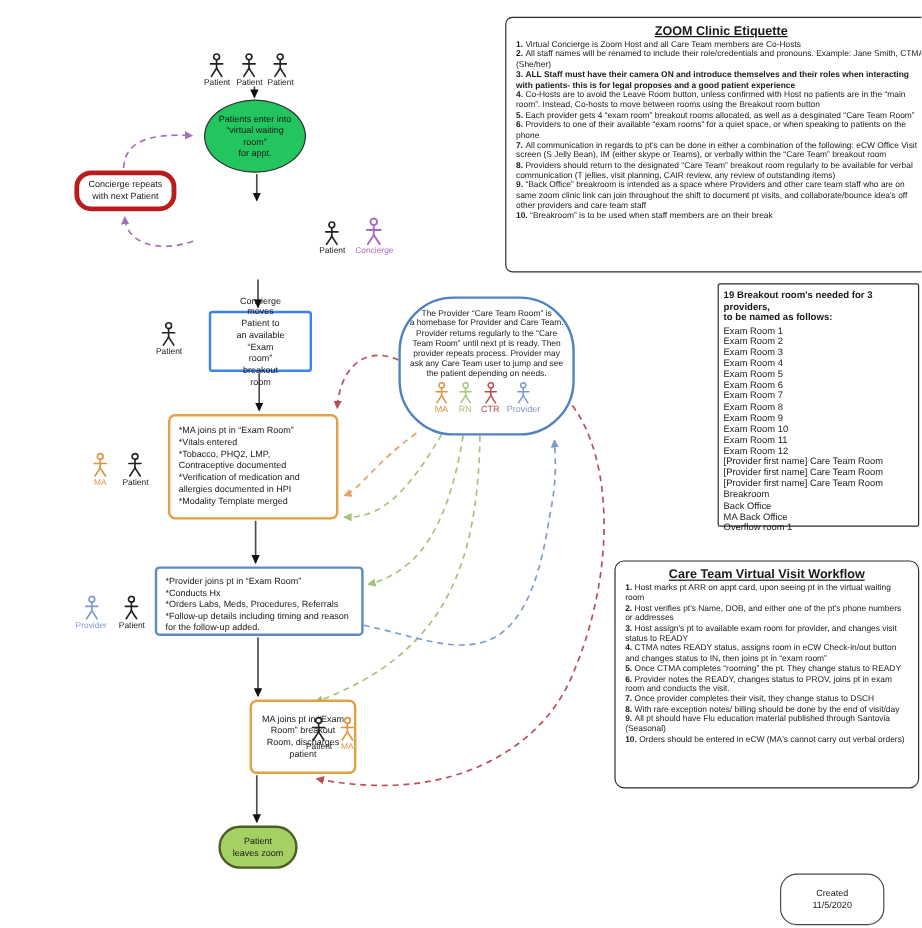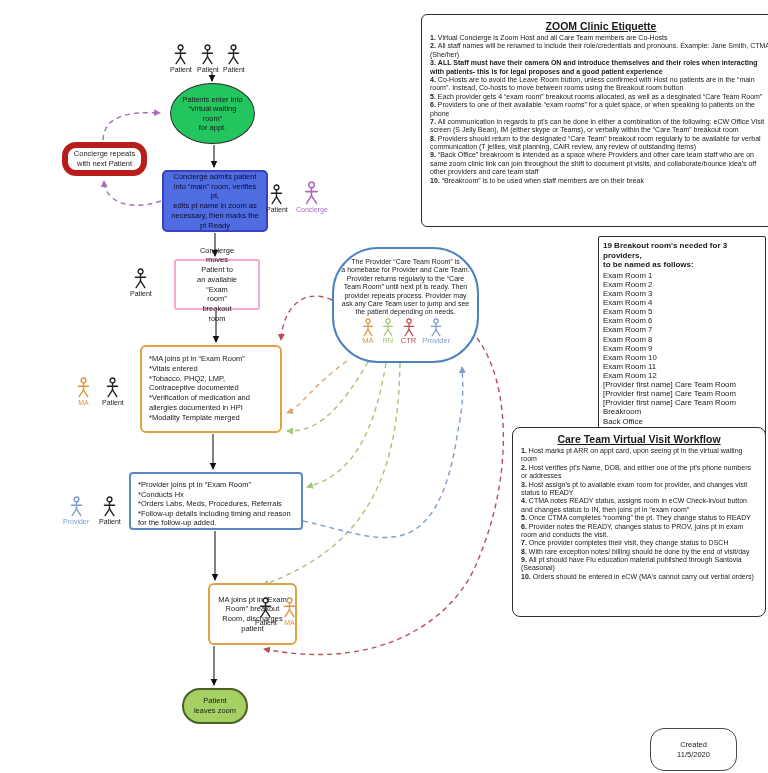--- a/index.html
+++ b/index.html
@@ -5,44 +5,44 @@
   html,body{margin:0;padding:0;background:#fff;}
   .canvas{position:relative;width:768px;height:773px;background:#fff;
           font-family:"Liberation Sans",sans-serif;color:#1a1a1a;overflow:hidden;}
   .overlay{position:absolute;left:0;top:0;width:768px;height:773px;pointer-events:none;}
   .node{position:absolute;box-sizing:border-box;background:#fff;}
   .center{display:flex;align-items:center;justify-content:center;text-align:center;}
   .preline{white-space:pre-line;}
 
   .ellipse{left:170px;top:83px;width:85px;height:61px;border:1.6px solid #2e2e2e;border-radius:50%;
            background:#22c55e;font-size:7.5px;line-height:1.25;padding:4px 7px;}
-  .repeat{left:62px;top:142px;width:85px;height:34px;border:6px solid #b91c1c;border-radius:14px;
+  .repeat{left:62px;top:142px;width:85px;height:34px;border:4px solid #b91c1c;border-radius:14px;
           font-size:7.5px;line-height:1.3;}
   .admit{left:162px;top:170px;width:106px;height:62px;border:2px solid #3a3fc4;border-radius:5px;
          background:#4f6ce0;color:#0b0b33;font-size:7.5px;line-height:1.3;padding:3px 5px;}
-  .moves{left:174px;top:259px;width:86px;height:51px;border:2px solid #f9a8d4;border-radius:3px;
+  .moves{left:174px;top:259px;width:86px;height:51px;border:2px solid #3b82f6;border-radius:3px;
          font-size:7.5px;line-height:1.3;padding:20px;}
   .mabox{left:140px;top:345px;width:142px;height:88px;border:2px solid #e2a044;border-radius:6px;
          font-size:7.5px;line-height:1.3;padding:7px 7px;}
   .provbox{left:129px;top:472px;width:174px;height:58px;border:2px solid #5b8ac2;border-radius:4px;
            font-size:7.5px;line-height:1.28;padding:6px 7px;}
   .discharge{left:169px;top:583px;width:89px;height:62px;border:2px solid #e2a044;border-radius:6px;
              font-size:7.5px;line-height:1.3;padding:3px;margin-left:39px;}
   .leaves{left:182px;top:688px;width:66px;height:36px;border:2px solid #4c5e26;border-radius:18px;
           background:#a5d063;font-size:7.5px;line-height:1.3;}
   .careteam{left:332px;top:247px;width:147px;height:116px;border:2.4px solid #4f83c0;border-radius:46px;
             font-size:7px;line-height:1.2;padding:9px 7px 4px 7px;display:flex;flex-direction:column;
             align-items:center;text-align:center;}
   .ct-figs{display:flex;justify-content:center;margin-top:1px;}
 
   .panel{position:absolute;box-sizing:border-box;background:#fff;border:1.8px solid #2e2e2e;}
   .etiquette{left:421px;top:14px;width:360px;height:213px;border-radius:6px;padding:3px 8px;}
   .breakout{left:598px;top:236px;width:168px;height:203px;border-radius:2px;padding:4px 4px;
             text-align:left;font-size:7.8px;line-height:1.17;}
-  .workflow{left:512px;top:427px;width:254px;height:190px;border-radius:8px;padding:3px 8px;}
+  .workflow{left:512px;top:467px;width:254px;height:190px;border-radius:8px;padding:3px 8px;}
   .created{left:650px;top:728px;width:87px;height:43px;border:1.6px solid #4a4a4a;border-radius:14px;
            font-size:7.5px;line-height:1.25;}
   .ptitle{font-weight:bold;text-decoration:underline;text-align:center;font-size:10.5px;margin:2px 0 2px 0;}
   .btitle{font-weight:bold;font-size:8px;line-height:1.2;margin-bottom:1px;}
   .items{font-size:7px;line-height:1.2;text-align:left;}
   .nitem{display:block;}
   .nitem .num{font-weight:bold;margin-right:2px;}
   .nitem.bold{font-weight:bold;}
   .lines div{margin:0;}
 
@@ -136,25 +136,20 @@
         <use href="#stick"></use>
       </svg>
       <span class="flabel">Patient</span>
     </div>
 
   <div class="node ellipse center preline">Patients enter into
 “virtual waiting room”
 for appt.</div>
   <div class="node repeat center preline">Concierge repeats
 with next Patient</div>
-  <div class="node admit center preline">Concierge admits patient
-into “main” room, verifies pt,
-edits pt name in zoom as
-necessary, then marks the
-pt Ready</div>
   <div class="node moves center preline">Concierge moves
 Patient to an available
 “Exam room” breakout
 room</div>
 
   <div class="node mabox lines">
       <div>*MA joins pt in “Exam Room”</div>
       <div>*Vitals entered</div>
       <div>*Tobacco, PHQ2, LMP, Contraceptive documented</div>
       <div>*Verification of medication and allergies documented in HPI</div>

